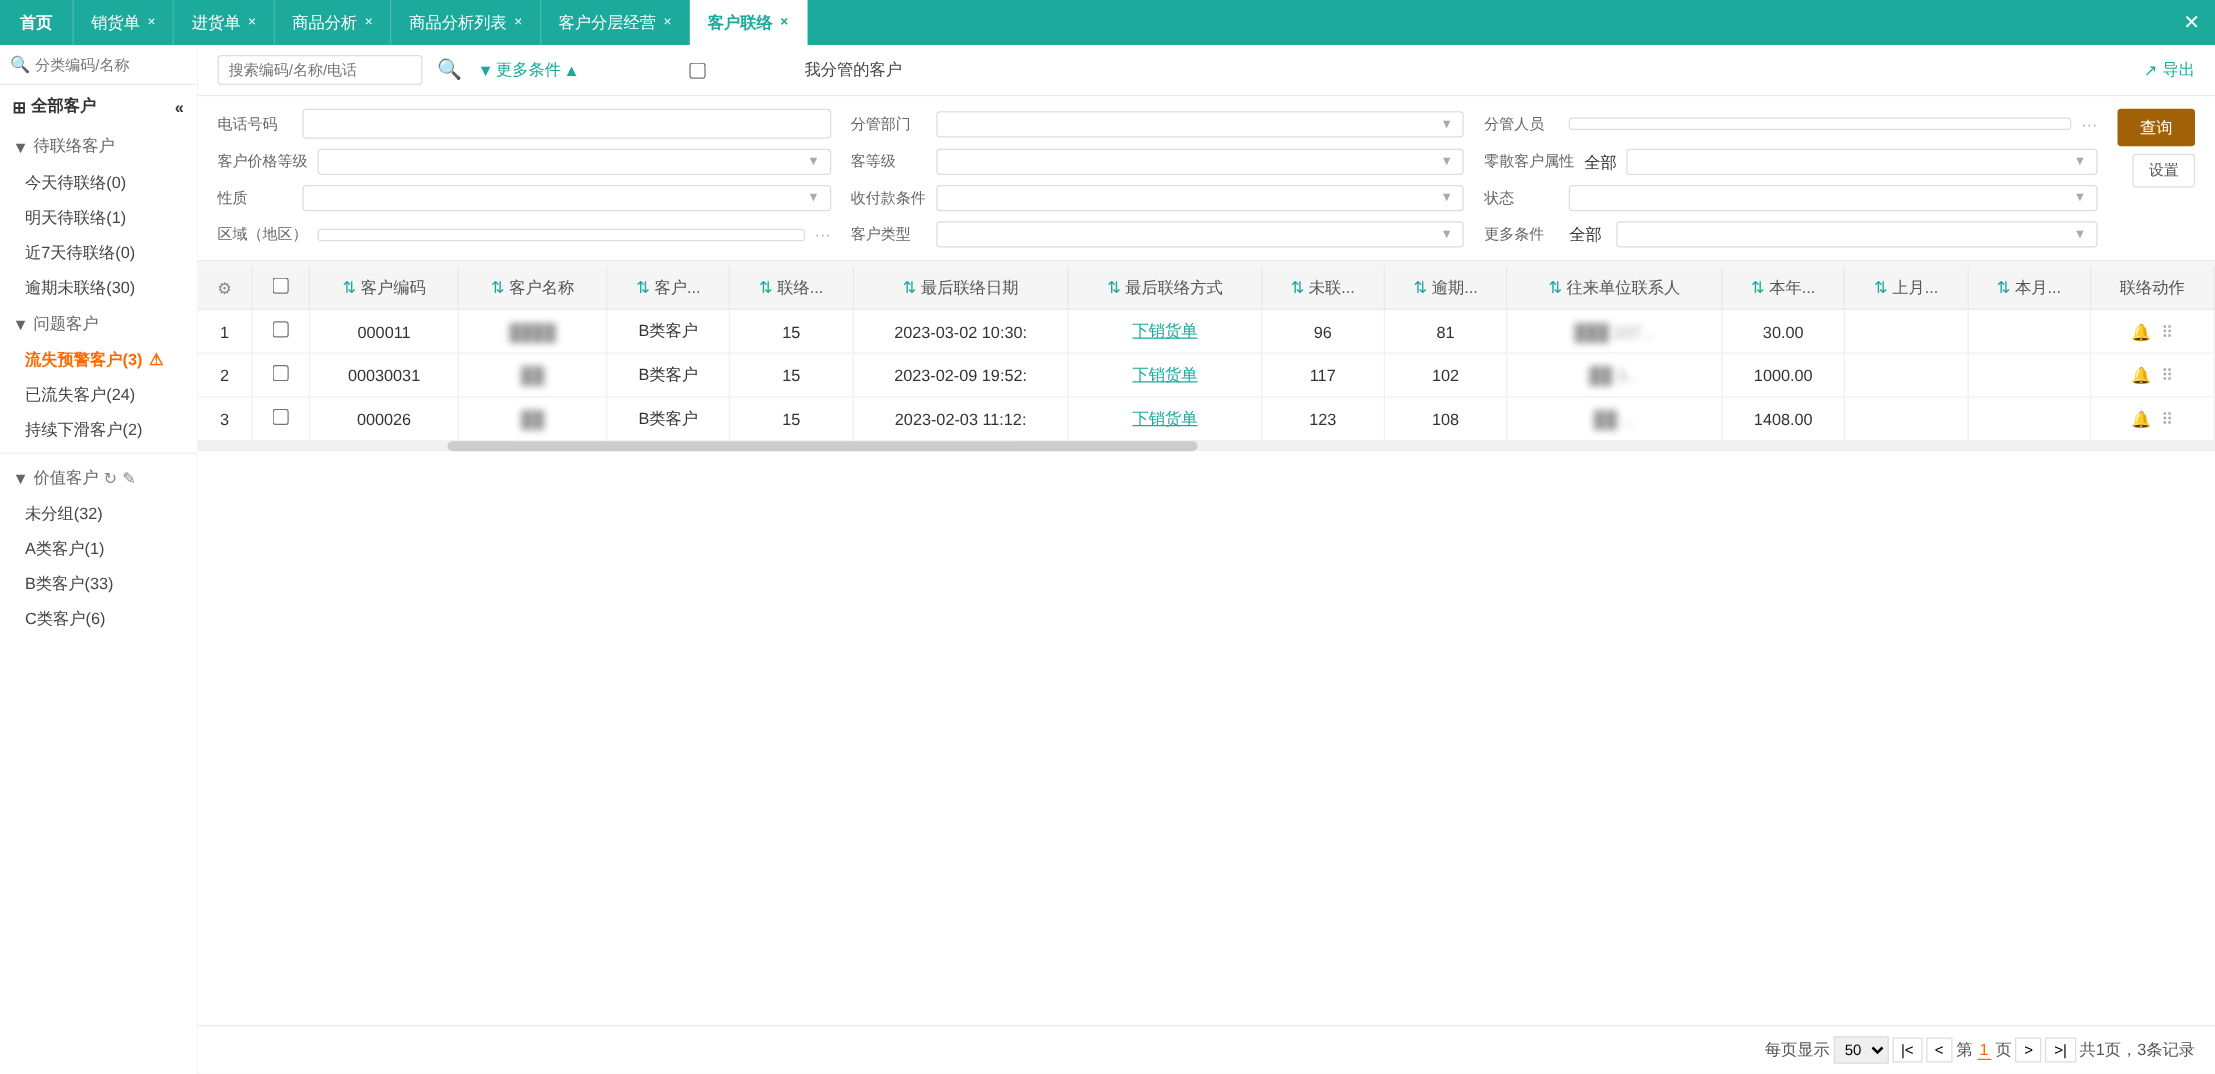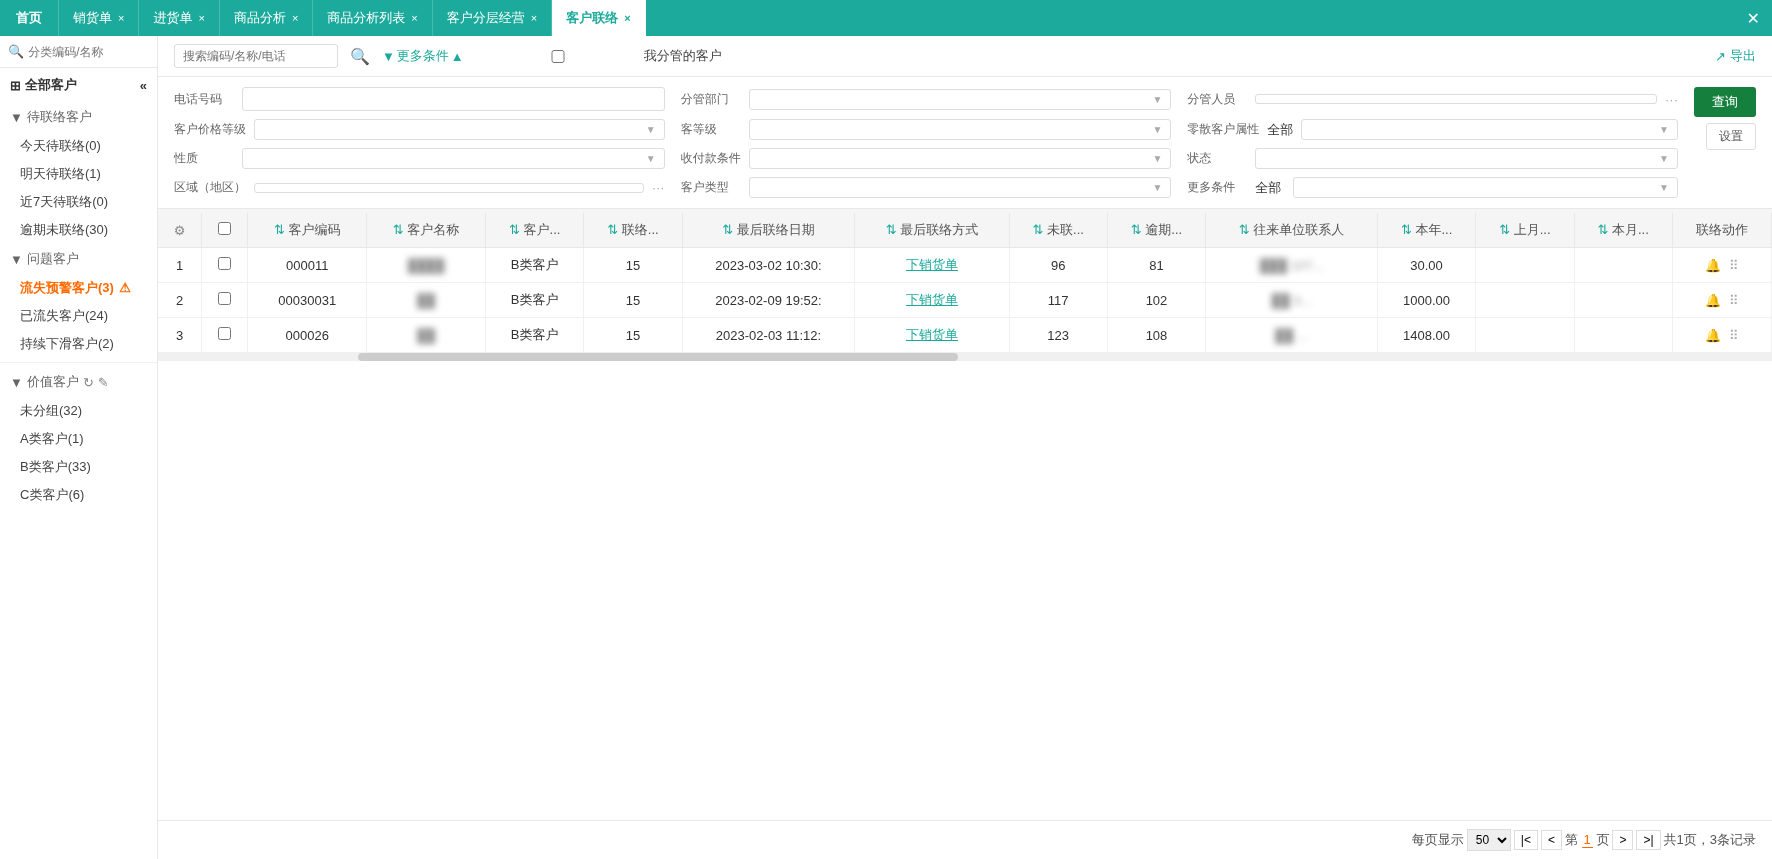--- a/index.html
+++ b/index.html
@@ -221,21 +221,21 @@
       font-size: 12px;
       display: flex;
       align-items: center;
       justify-content: space-between;
       cursor: pointer;
       background: #fff;
     }
     .adv-filter-select .caret { color: #aaa; font-size: 10px; }
     .adv-filter-dots { color: #aaa; cursor: pointer; }
     .query-btn {
-      background: #15803d;
+      background: #a16207;
       color: #fff;
       border: none;
       border-radius: 3px;
       padding: 6px 18px;
       cursor: pointer;
       font-size: 13px;
     }
     .settings-btn {
       background: #fff;
       border: 1px solid #ddd;

